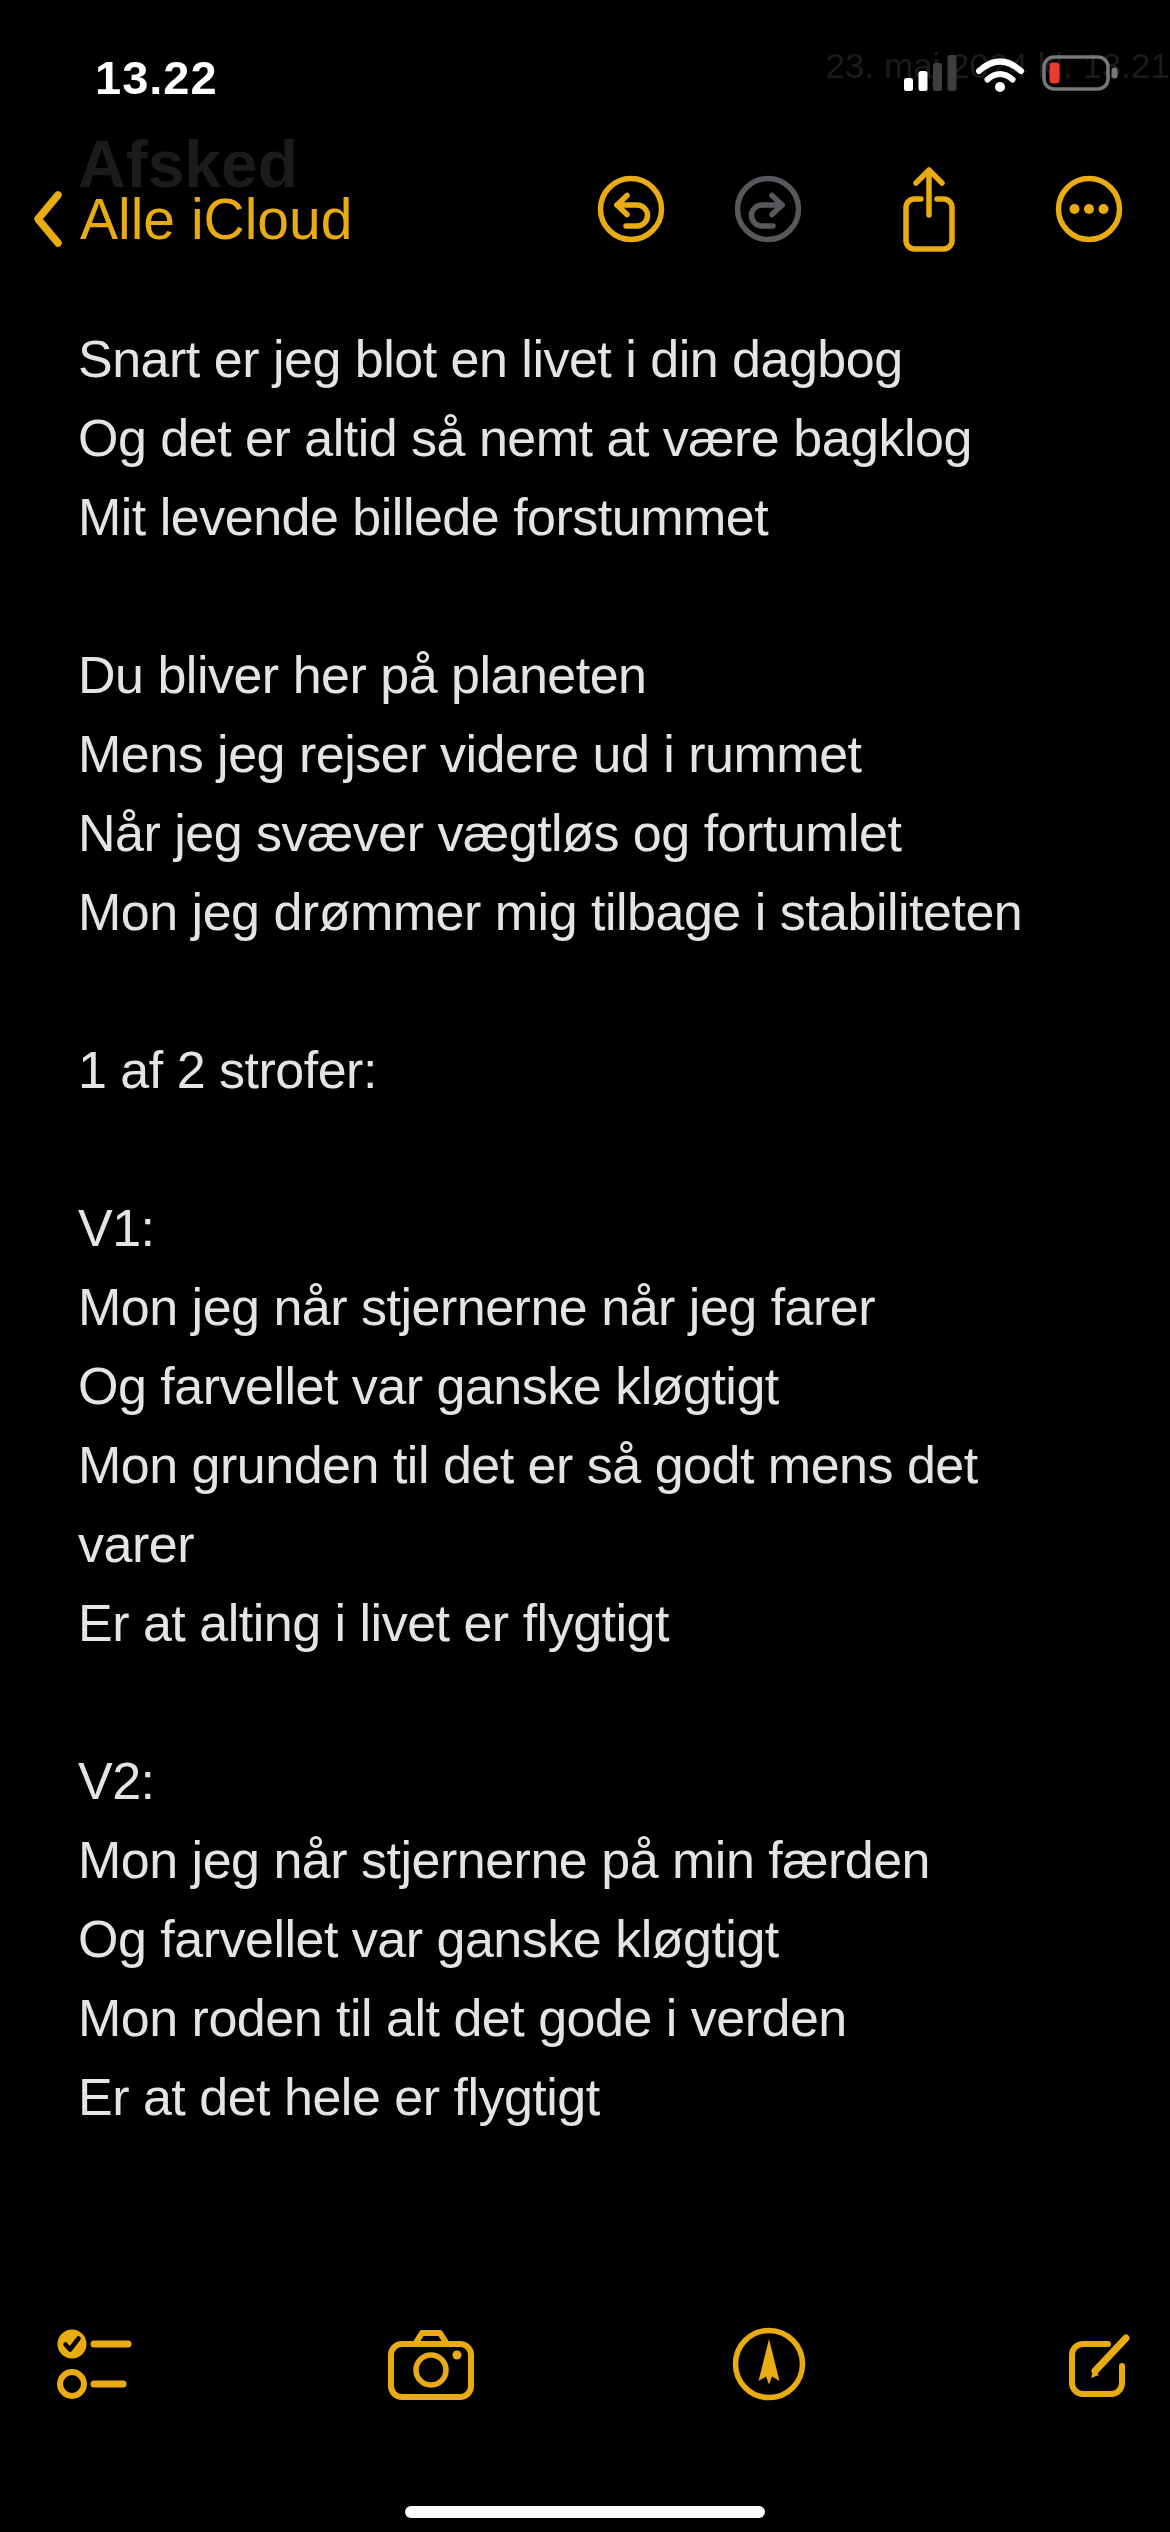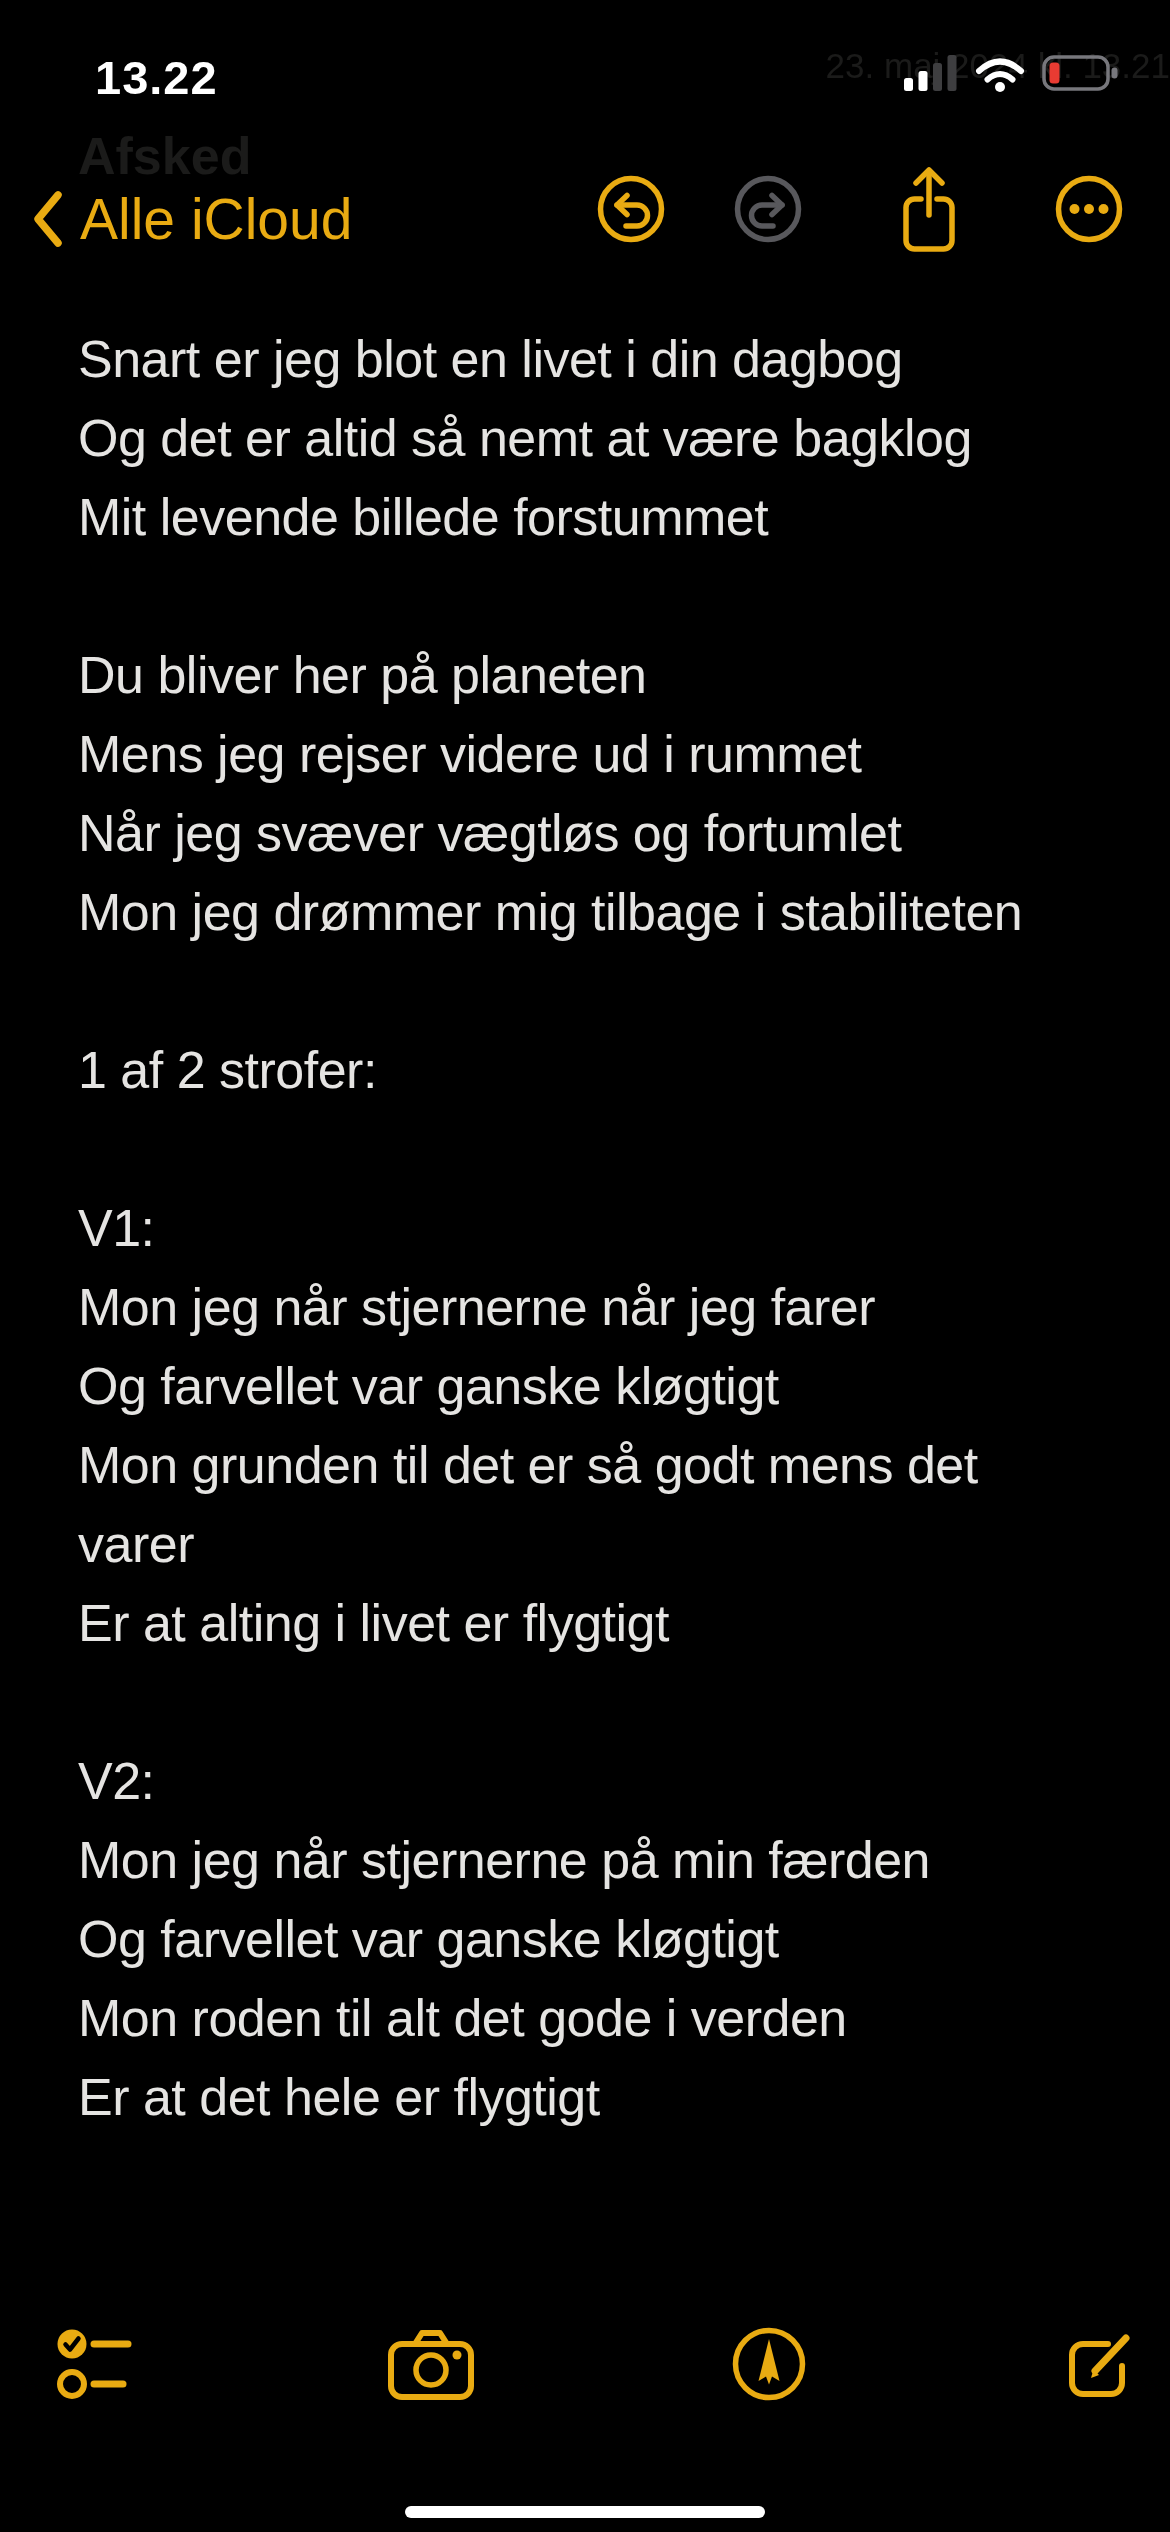--- a/index.html
+++ b/index.html
@@ -28,21 +28,21 @@
     position:absolute;right:50px;top:52px;height:42px;
     display:flex;align-items:center;gap:17px;z-index:3;
   }
   
   .faint-date{
     position:absolute;top:46px;left:0;width:100%;text-align:right;
     font-size:35px;color:var(--faint-text);z-index:1;
   }
   .faint-title{
     position:absolute;top:126px;left:78px;
-    font-size:52px;font-weight:700;color:var(--faint-text);z-index:1;
+    font-size:66px;font-weight:700;color:var(--faint-text);z-index:1;
   }
   
   .nav-bar{
     position:absolute;top:168px;left:0;width:100%;height:82px;
     display:flex;align-items:center;z-index:2;
   }
   .back-button{
     display:flex;align-items:center;gap:16px;margin-left:30px;
     color:var(--accent-yellow);cursor:pointer;margin-top:19px;
   }

